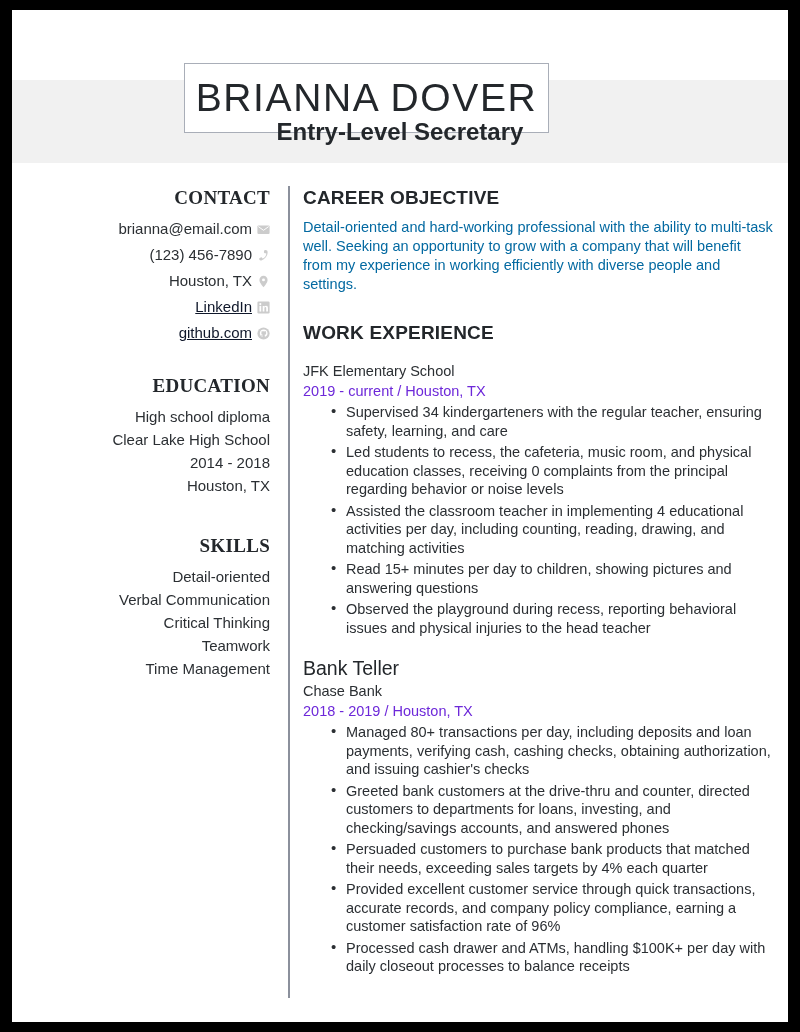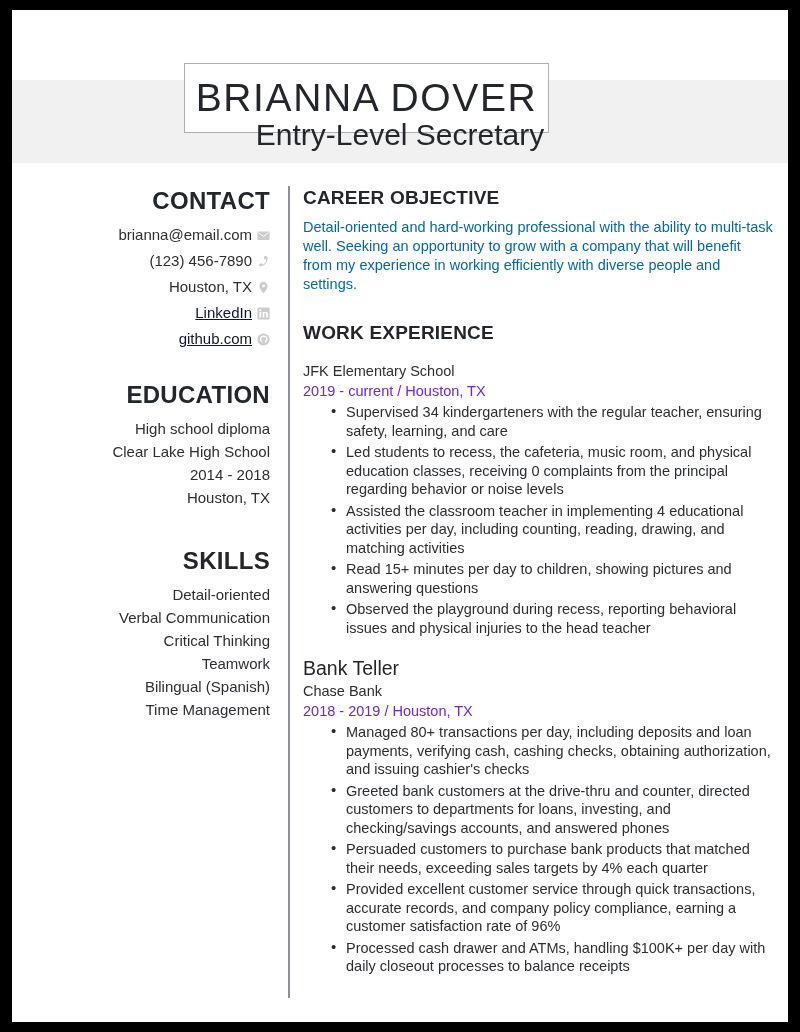--- a/index.html
+++ b/index.html
@@ -52,23 +52,23 @@
     font-weight: 400;
     white-space: nowrap;
   }
 
   .subtitle {
     position: absolute;
     left: 0;
     top: 108px;
     width: 776px;
     text-align: center;
-    font-size: 30px;
-    color: #23272b;
-    font-weight: 400;
+    font-size: 24px;
+    color: #23272b;
+    font-weight: 700;
   }
 
   
   .body-wrap {
     position: absolute;
     left: 0;
     top: 163px;
     width: 776px;
     height: 849px;
   }
@@ -94,25 +94,26 @@
   .col-right {
     position: absolute;
     left: 291px;
     top: 0;
     width: 470px;
     padding-top: 14px;
   }
 
   
   .side-heading {
-    font-size: 24px;
+    font-size: 19px;
     font-weight: bold;
     color: #23272b;
     letter-spacing: 0.3px;
     margin-bottom: 8px;
+    font-family: Liberation Serif, serif;
   }
   .side-heading.sp-edu { margin-top: 30px; }
   .side-heading.sp-skills { margin-top: 38px; }
 
   .contact-row {
     display: flex;
     align-items: center;
     justify-content: flex-end;
     gap: 5px;
     margin-bottom: 2px;
@@ -277,21 +278,20 @@
       <div class="side-line">High school diploma</div>
       <div class="side-line">Clear Lake High School</div>
       <div class="side-line">2014 - 2018</div>
       <div class="side-line">Houston, TX</div>
 
       <div class="side-heading sp-skills">SKILLS</div>
       <div class="side-line">Detail-oriented</div>
       <div class="side-line">Verbal Communication</div>
       <div class="side-line">Critical Thinking</div>
       <div class="side-line">Teamwork</div>
-      <div class="side-line">Bilingual (Spanish)</div>
       <div class="side-line">Time Management</div>
 
     </div>
 
     <div class="col-right">
 
       <div class="main-heading">CAREER OBJECTIVE</div>
       <div class="objective">Detail-oriented and hard-working professional with the ability to multi-task well. Seeking an opportunity to grow with a company that will benefit from my experience in working efficiently with diverse people and settings.</div>
 
       <div class="main-heading we-heading">WORK EXPERIENCE</div>

